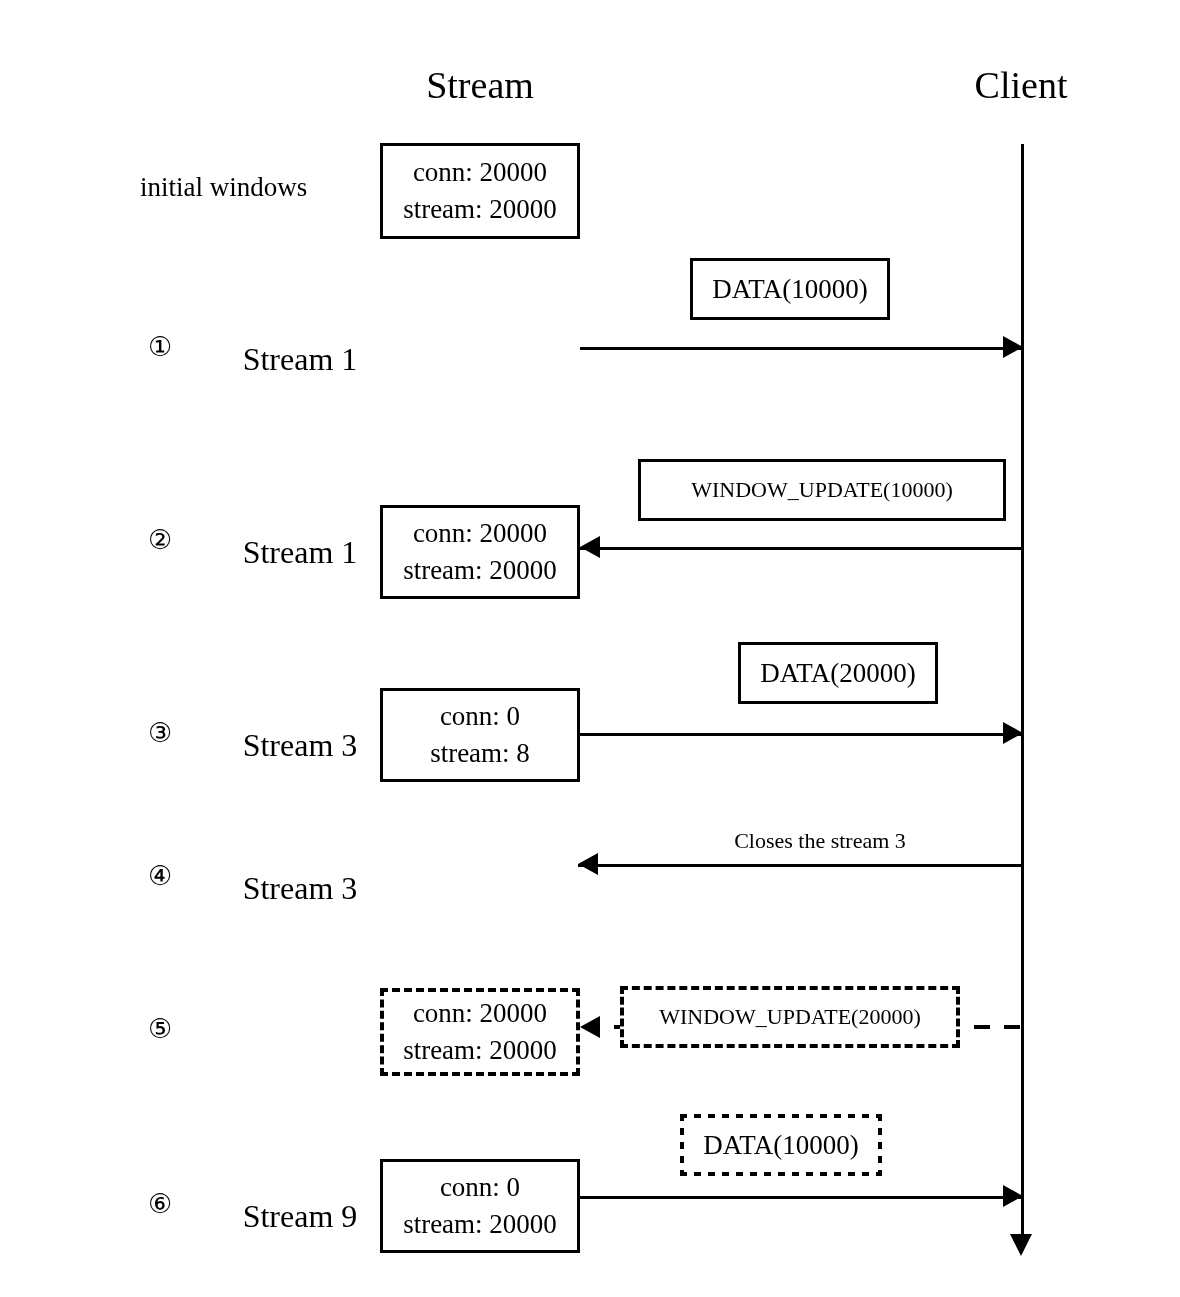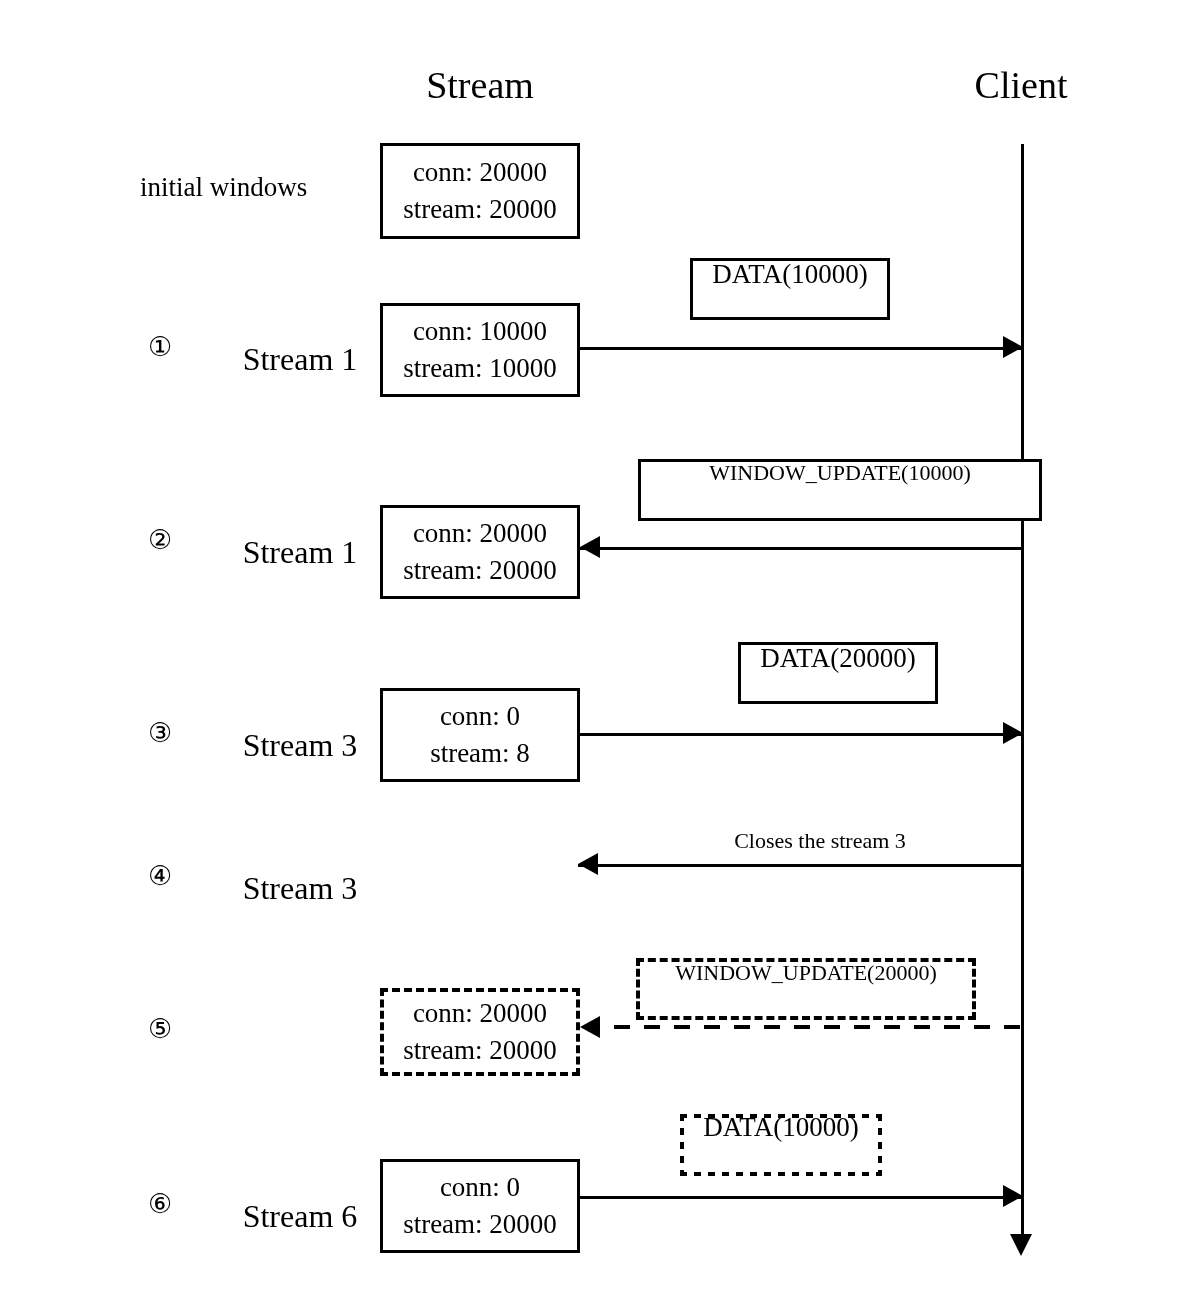--- a/index.html
+++ b/index.html
@@ -85,21 +85,21 @@
     line-height: 1.38;
     white-space: nowrap;
   }
 
   
   .msg-box {
     position: absolute;
     box-sizing: border-box;
     background: #ffffff;
     display: flex;
-    align-items: flex-start;
+    align-items: center;
     justify-content: center;
     z-index: 5;
   }
   .msg-box.solid   { border: 3px solid #000; }
   .msg-box.dashed  { border: 4px dashed #000; }
   .msg-text {
     font-size: 27px;
     line-height: 1;
     white-space: nowrap;
   }
@@ -172,44 +172,40 @@
   <div class="side-note" style="left:140px; top:187px;">initial windows</div>
 
   <div class="win-box solid" style="left:380px; top:143px; width:200px; height:96px;">
     <div class="win-line">conn: 20000</div>
     <div class="win-line">stream: 20000</div>
   </div>
 
   <div class="step-num" style="left:160px; top:347px;">①</div>
   <div class="stream-label" style="left:300px; top:347px;">Stream 1</div>
 
-  <div class="win-box solid" style="left:380px; top:303px; width:200px; height:94px;">
-    <div class="win-line">conn: 10000</div>
-    <div class="win-line">stream: 10000</div>
-  </div>
 
   <div class="arrow-line" style="left:580px; top:347px; width:441px;"></div>
   <div class="arrow-head-right" style="left:1003px; top:347px;"></div>
 
   <div class="msg-box solid" style="left:690px; top:258px; width:200px; height:62px;">
     <span class="msg-text">DATA(10000)</span>
   </div>
 
   <div class="step-num" style="left:160px; top:540px;">②</div>
   <div class="stream-label" style="left:300px; top:540px;">Stream 1</div>
 
   <div class="win-box solid" style="left:380px; top:505px; width:200px; height:94px;">
     <div class="win-line">conn: 20000</div>
     <div class="win-line">stream: 20000</div>
   </div>
 
   <div class="arrow-line" style="left:580px; top:547px; width:441px;"></div>
   <div class="arrow-head-left" style="left:580px; top:547px;"></div>
 
-  <div class="msg-box solid" style="left:638px; top:459px; width:404px; height:62px;">
+  <div class="msg-box solid" style="left:638px; top:459px; width:368px; height:62px;">
     <span class="msg-text small">WINDOW_UPDATE(10000)</span>
   </div>
 
   <div class="step-num" style="left:160px; top:733px;">③</div>
   <div class="stream-label" style="left:300px; top:733px;">Stream 3</div>
 
   <div class="win-box solid" style="left:380px; top:688px; width:200px; height:94px;">
     <div class="win-line">conn: 0</div>
     <div class="win-line">stream: 8</div>
   </div>
@@ -232,26 +228,26 @@
   <div class="step-num" style="left:160px; top:1029px;">⑤</div>
 
   <div class="win-box dashed" style="left:380px; top:988px; width:200px; height:88px;">
     <div class="win-line">conn: 20000</div>
     <div class="win-line">stream: 20000</div>
   </div>
 
   <div class="arrow-line dashed" style="left:584px; top:1025px; width:437px;"></div>
   <div class="arrow-head-left" style="left:580px; top:1027px;"></div>
 
-  <div class="msg-box dashed" style="left:620px; top:958px; width:340px; height:62px;margin-left:16px;">
+  <div class="msg-box dashed" style="left:620px; top:986px; width:340px; height:62px;">
     <span class="msg-text small">WINDOW_UPDATE(20000)</span>
   </div>
 
   <div class="step-num" style="left:160px; top:1204px;">⑥</div>
-  <div class="stream-label" style="left:300px; top:1204px;">Stream 6</div>
+  <div class="stream-label" style="left:300px; top:1204px;">Stream 9</div>
 
   <div class="win-box solid" style="left:380px; top:1159px; width:200px; height:94px;">
     <div class="win-line">conn: 0</div>
     <div class="win-line">stream: 20000</div>
   </div>
 
   <div class="arrow-line" style="left:580px; top:1196px; width:441px;"></div>
   <div class="arrow-head-right" style="left:1003px; top:1196px;"></div>
 
   <div class="msg-box tightdash" style="left:680px; top:1114px; width:202px; height:62px;">

